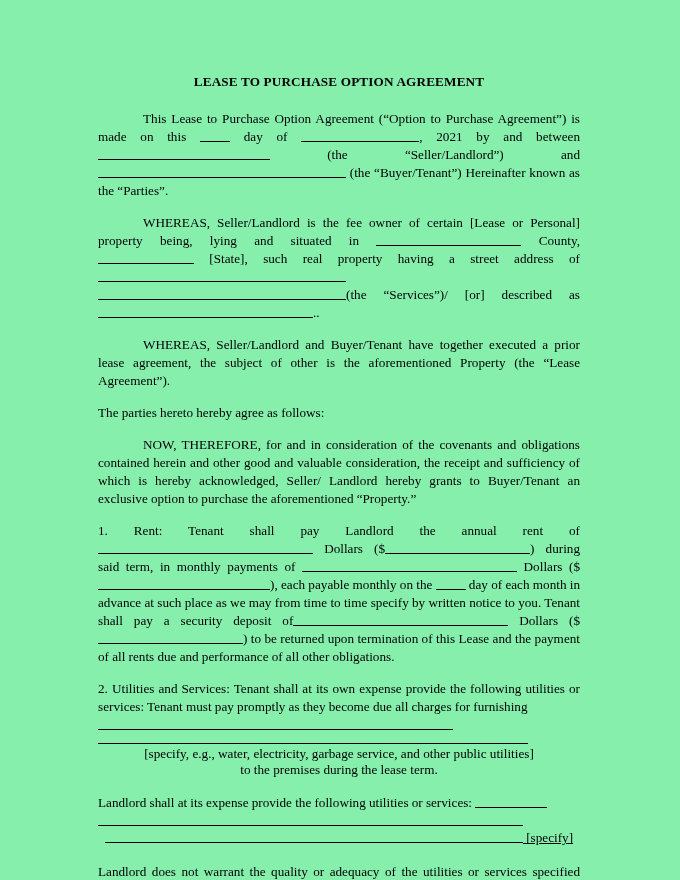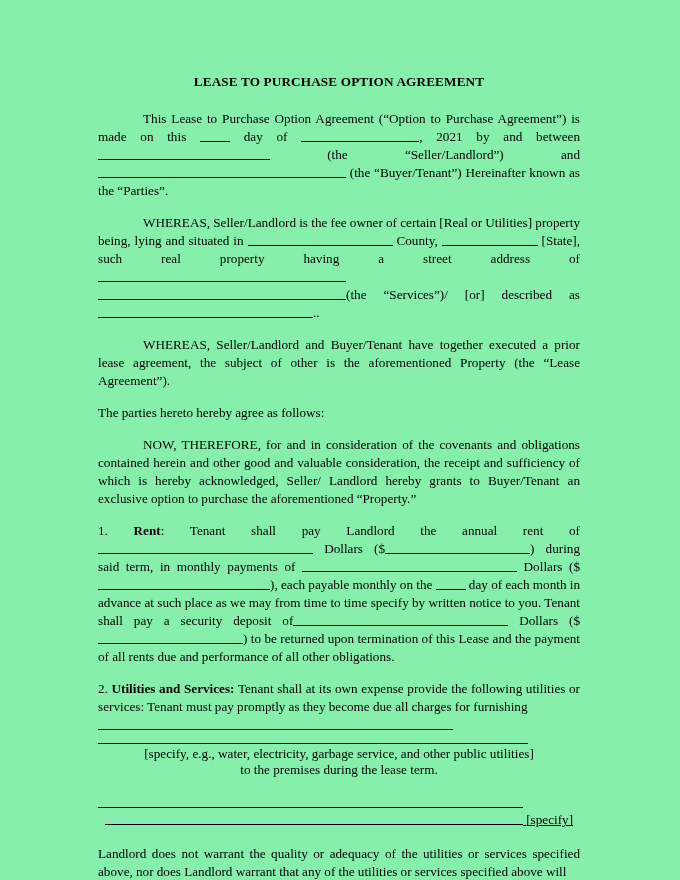--- a/index.html
+++ b/index.html
@@ -44,21 +44,21 @@
   }
   p.para.indent {
     text-indent: 45px;
   }
   p.para.noindent {
     text-indent: 0;
   }
   p.tight {
     margin-bottom: 0;
   }
-  .b { font-weight: bold; }
+  .b { font-weight: normal; }
   
   .blank {
     display: inline-block;
     border-bottom: 1px solid #000;
     height: 11px;
     vertical-align: baseline;
     margin-bottom: -1px;
   }
   .w-xs  { width: 30px; }
   .w-sm  { width: 72px; }
@@ -95,21 +95,21 @@
       <span class="blank w-xs"></span>
       <span>day of</span>
       <span class="blank w-lg"></span><span>, 2021 by and between</span>
       <span class="blank w-2xl"></span>
       <span>(the “Seller/Landlord”) and</span>
       <span class="blank w-4xl"></span>
       <span>(the “Buyer/Tenant”) Hereinafter known as the “Parties”.</span>
     </p>
 
     <p class="para indent">
-      <span>WHEREAS, Seller/Landlord is the fee owner of certain [Real or Utilities] property being, lying and situated in</span>
+      <span>WHEREAS, Seller/Landlord is the fee owner of certain [Lease or Personal] property being, lying and situated in</span>
       <span class="blank w-xl"></span>
       <span>County,</span>
       <span class="blank w-md"></span>
       <span>[State], such real property having a street address of</span>
       <span class="blank w-4xl"></span><span class="blank w-4xl"></span><span>(the “Services”)/ [or] described as</span><span class="blank w-3xl"></span><span>..</span>
     </p>
 
     <p class="para indent">WHEREAS, Seller/Landlord and Buyer/Tenant have together executed a prior lease agreement, the subject of other is the aforementioned Property (the “Lease Agreement”).</p>
 
     <p class="para noindent">The parties hereto hereby agree as follows:</p>
@@ -135,20 +135,24 @@
     </p>
 
     <div class="rule" style="width:355px;"></div>
     <div class="rule" style="width:430px;"></div>
 
     <p class="rule-row" style="margin-top:2px;">[specify, e.g., water, electricity, garbage service, and other public utilities]</p>
     <p class="rule-row">to the premises during the lease term.</p>
 
     <div class="gap-md"></div>
 
+    <p class="para noindent tight">
+      <span>Landlord shall at its expense provide the following utilities or services:</span>
+      <span class="blank w-sm"></span>
+    </p>
 
     <div class="rule" style="width:425px;"></div>
     <p class="rule-row" style="margin-top:4px;text-decoration:underline;">
       <span class="blank" style="width:418px;"></span>
       <span>[specify]</span>
     </p>
 
     <div class="gap-md"></div>
 
     <p class="para noindent">Landlord does not warrant the quality or adequacy of the utilities or services specified above, nor does Landlord warrant that any of the utilities or services specified above will</p>

